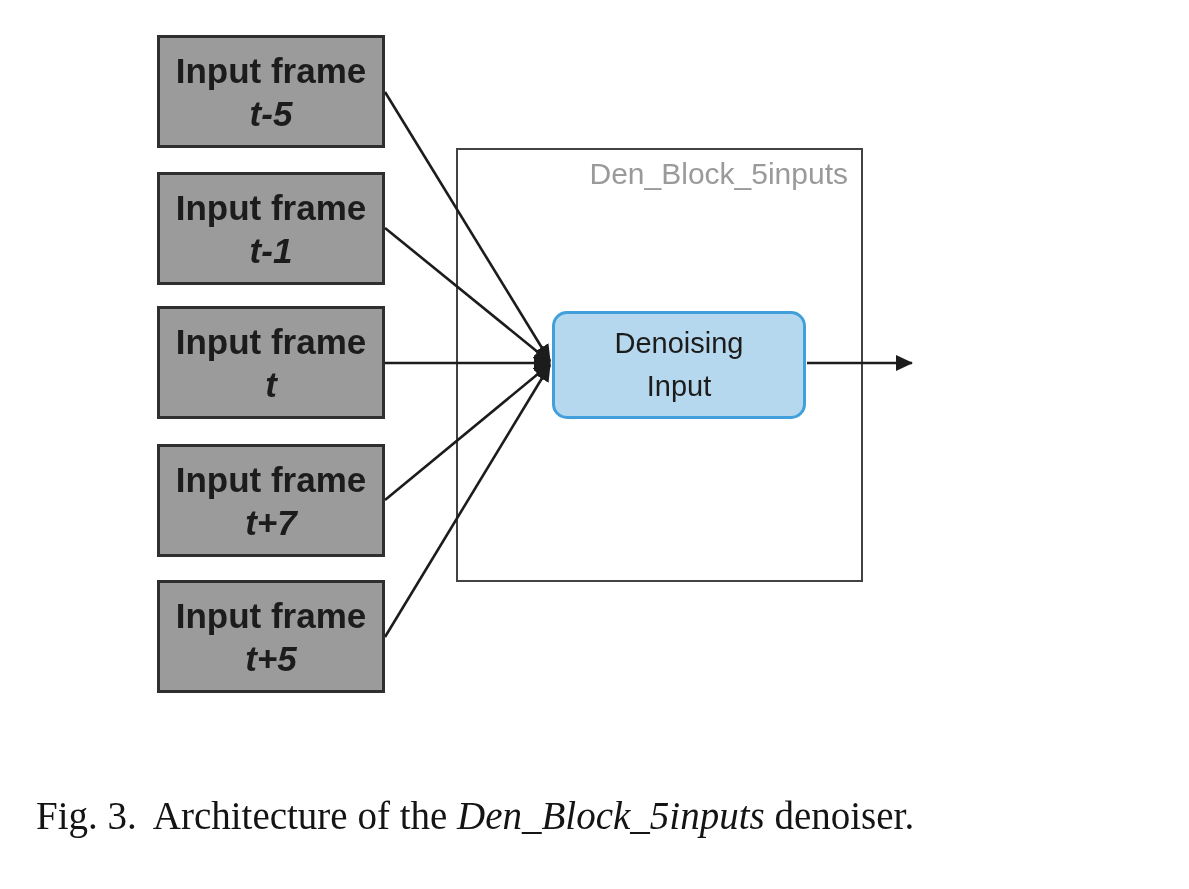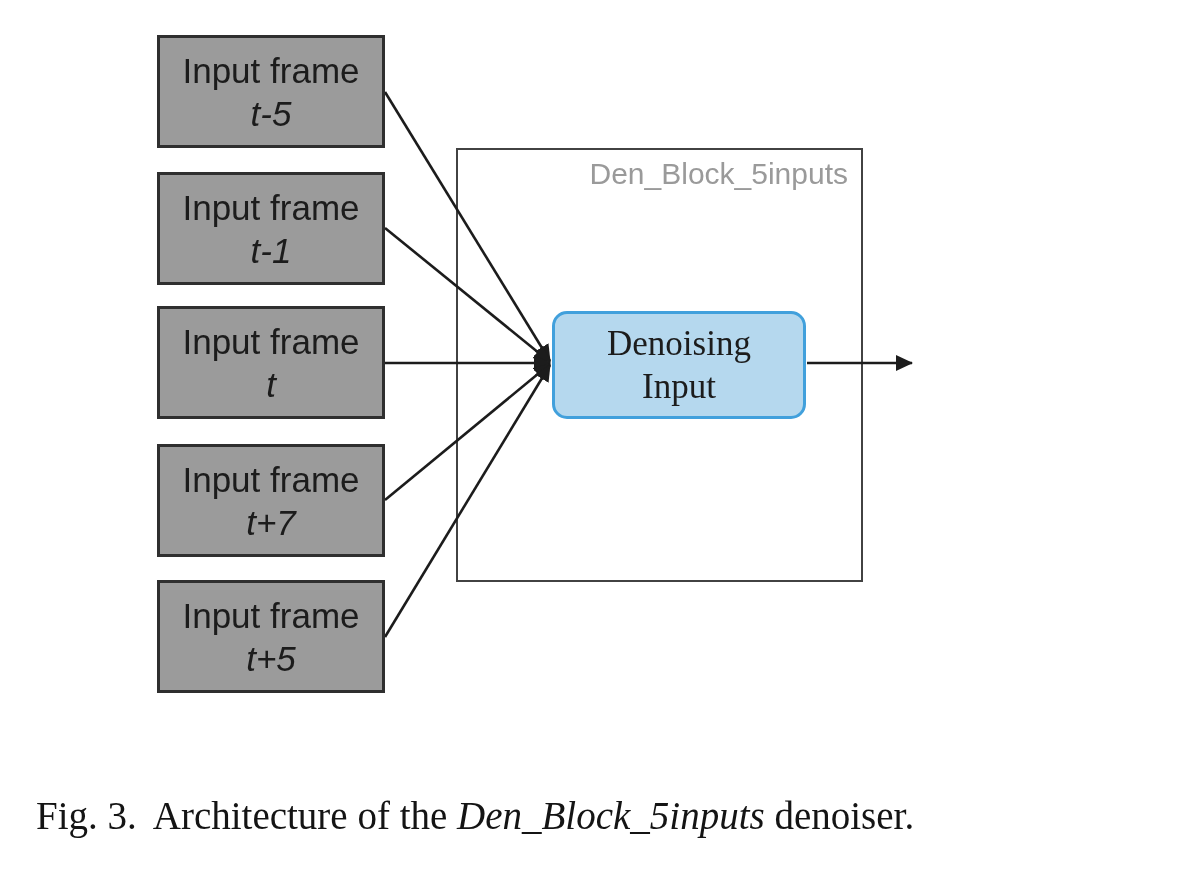--- a/index.html
+++ b/index.html
@@ -42,20 +42,21 @@
     background: var(--box-fill, #9b9b9b);
     border: 3px solid var(--box-border, #2f2f2f);
     color: var(--box-text, #1c1c1c);
     display: flex;
     flex-direction: column;
     justify-content: center;
     align-items: center;
     text-align: center;
     font-size: 35px;
     line-height: 43px;
+    font-weight: bold;
   }
   .input-box {
     left: 157px;
     width: 228px;
     height: 113px;
   }
   .output-box {
     left: 917px;
     top: 307px;
     width: 216px;
@@ -72,23 +73,22 @@
     box-sizing: border-box;
     background: var(--denoise-fill, #b5d8ee);
     border: 3px solid var(--denoise-border, #41a0dc);
     border-radius: 15px;
     color: var(--box-text, #1c1c1c);
     display: flex;
     flex-direction: column;
     justify-content: center;
     align-items: center;
     text-align: center;
-    font-size: 35px;
+    font-size: 29px;
     line-height: 43px;
-    font-family: Liberation Serif, serif;
   }
   
   .arrows {
     position: absolute;
     left: 0;
     top: 0;
     pointer-events: none;
   }
   .arrows line {
     stroke: var(--arrow-color, #1c1c1c);

